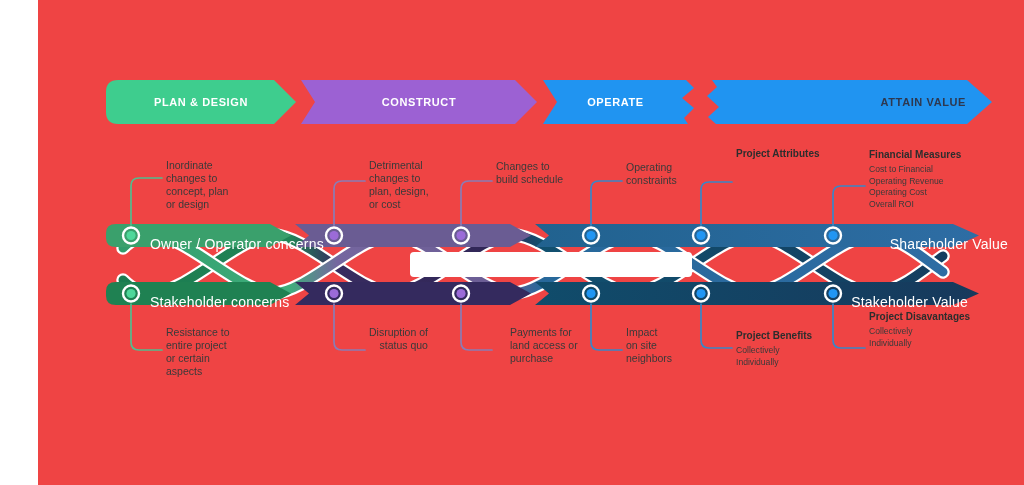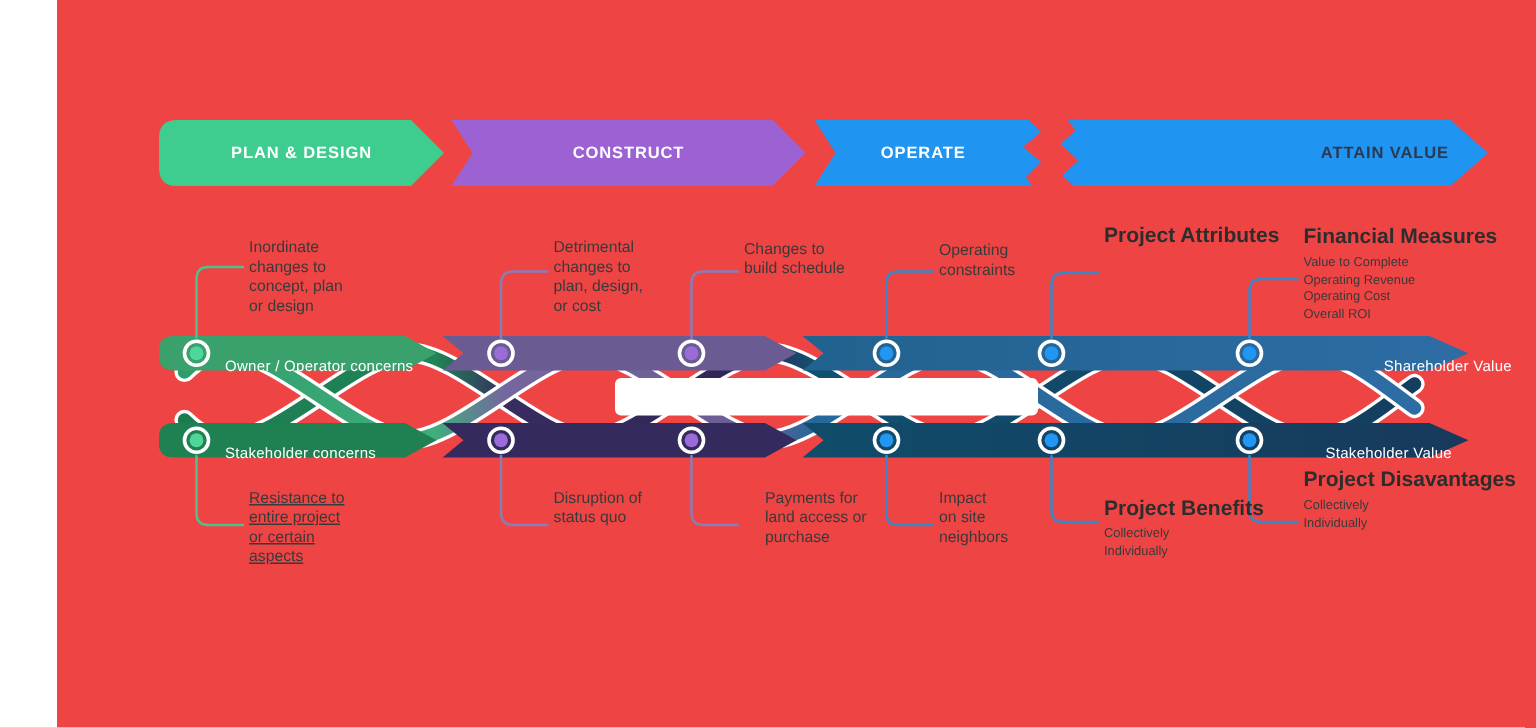--- a/index.html
+++ b/index.html
@@ -9,31 +9,31 @@
     margin-left:38px;
   }
   .stage svg{position:absolute;left:0;top:0;}
   .phase-label{
     position:absolute;top:80px;height:44px;display:flex;align-items:center;justify-content:center;
     font-size:11px;font-weight:bold;letter-spacing:.6px;color:#fff;
   }
   .phase-label.dark{color:#2E3850;justify-content:flex-end;padding-right:26px;box-sizing:border-box;text-align:right;}
   .band-label{
     position:absolute;height:40px;display:flex;align-items:center;
-    font-size:10px;color:#fff;letter-spacing:.2px;white-space:nowrap;
+    font-size:14px;color:#fff;letter-spacing:.2px;white-space:nowrap;
   }
   .band-label.right{justify-content:flex-end;}
   .center-title{
     position:absolute;left:372px;top:254px;width:282px;height:21px;
     display:flex;align-items:center;justify-content:center;
     font-size:11.5px;font-weight:bold;color:#1F2B48;letter-spacing:.2px;white-space:nowrap;
   }
   .callout{position:absolute;color:#3a3a3a;}
   .co-text{font-size:10.5px;line-height:13px;white-space:pre-line;}
-  .co-title{font-size:14px;font-weight:600;color:#2d2d2d;margin-bottom:4px;white-space:nowrap;}
+  .co-title{font-size:10px;font-weight:600;color:#2d2d2d;margin-bottom:4px;white-space:nowrap;}
   .co-items{font-size:8.6px;line-height:11.6px;color:#3a3a3a;white-space:pre-line;}
 </style>
 </head>
 <body>
 
 <div class="stage">
 
   <svg width="1024" height="485" viewBox="0 0 1024 485">
     <defs>
       <linearGradient id="gTopBlue" gradientUnits="userSpaceOnUse" x1="497" y1="0" x2="941" y2="0">
@@ -170,33 +170,33 @@
   </div>
   <div class="callout" style="left:588px;top:161px;">
     <div class="co-text">Operating
 constraints</div>
   </div>
   <div class="callout" style="left:698px;top:148px;">
     <div class="co-title">Project Attributes</div>
   </div>
   <div class="callout" style="left:831px;top:149px;">
     <div class="co-title">Financial Measures</div>
-    <div class="co-items">Value to Complete
+    <div class="co-items">Cost to Financial
 Operating Revenue
 Operating Cost
 Overall ROI</div>
   </div>
 
-  <div class="callout" style="left:128px;top:326px;text-decoration:underline;">
+  <div class="callout" style="left:128px;top:326px;">
     <div class="co-text">Resistance to
 entire project
 or certain
 aspects</div>
   </div>
-  <div class="callout" style="left:331px;top:326px;">
+  <div class="callout" style="left:331px;top:326px;text-align:right;">
     <div class="co-text">Disruption of
 status quo</div>
   </div>
   <div class="callout" style="left:472px;top:326px;">
     <div class="co-text">Payments for
 land access or
 purchase</div>
   </div>
   <div class="callout" style="left:588px;top:326px;">
     <div class="co-text">Impact

